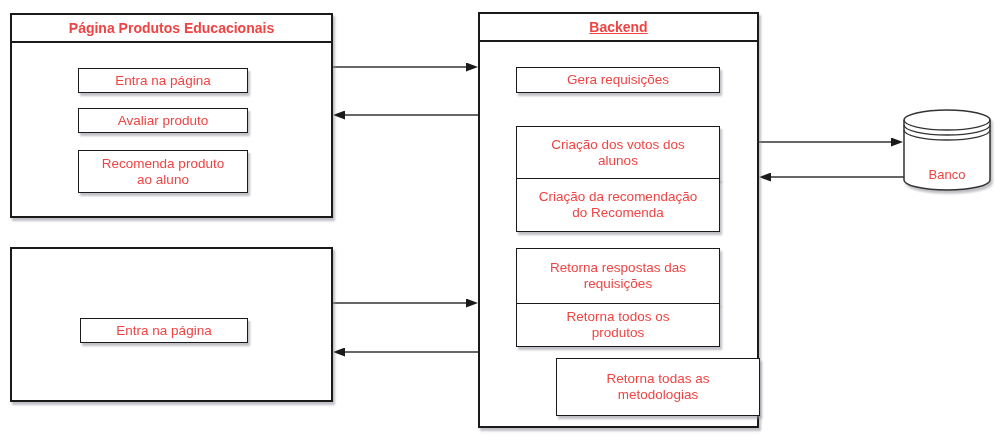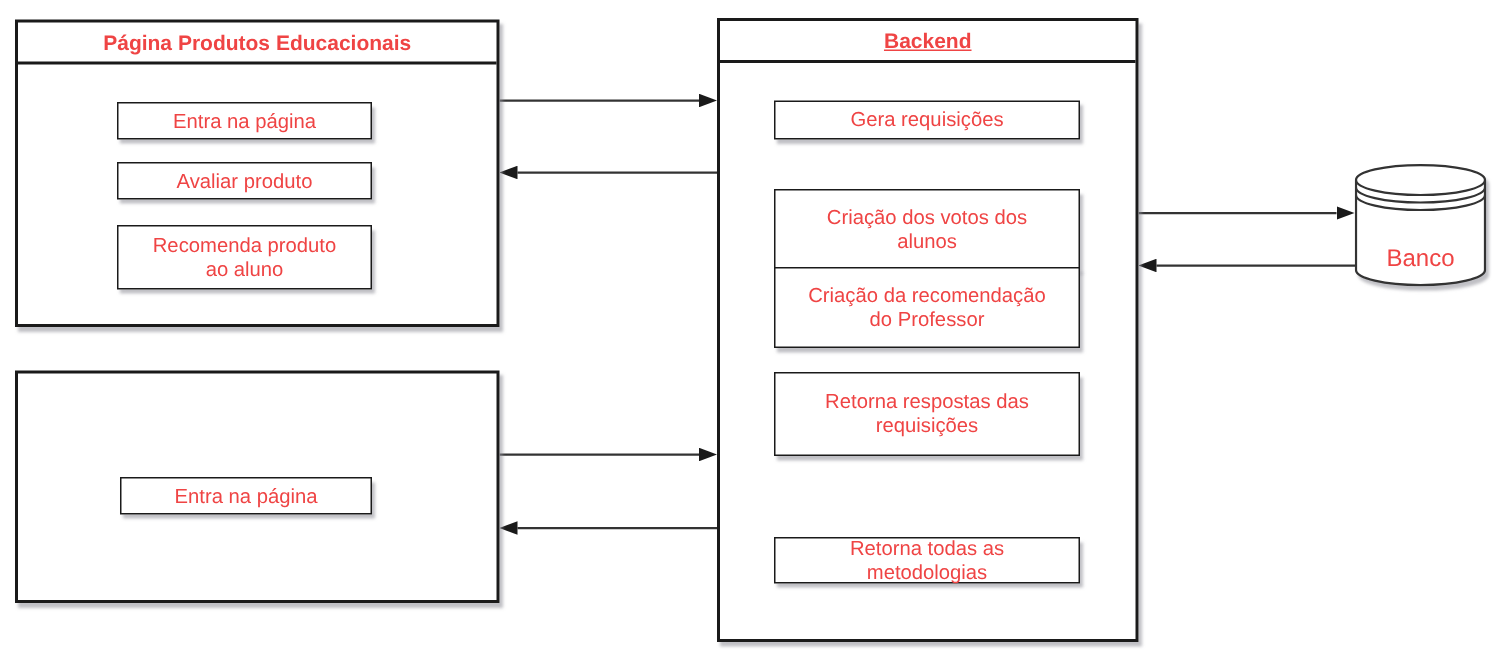--- a/index.html
+++ b/index.html
@@ -59,33 +59,33 @@
 
   .node-metodologia .item { left: 68px; width: 168px; }
   .node-metodologia .i1 { top: 69px; height: 25px; }
 
   .node-backend .item { left: 36px; width: 204px; }
   .node-backend .i1 { top: 53px;  height: 26px; }
   .node-backend .i2 { top: 112px;  height: 54px; }
   .node-backend .i3 { top: 164px; height: 54px; }
   .node-backend .i4 { top: 234px; height: 56px; }
   .node-backend .i5 { top: 289px; height: 44px; }
-  .node-backend .i6 { top: 344px; height: 31px; }
+  .node-backend .i6 { top: 344px; height: 58px; margin-left: 40px; }
 
   .db {
     position: absolute;
     left: 903px; top: 109px;
     width: 88px; height: 82px;
   }
   .db svg { display: block; filter: drop-shadow(2px 3px 1px rgba(140,140,150,0.55)); }
   .db-label {
     position: absolute;
     left: 0; right: 0; bottom: 9px;
     text-align: center;
-    font-size: 16px;
+    font-size: 13px;
   }
 </style>
 </head>
 <body>
 
 <div class="canvas">
 
   <svg class="connectors" viewBox="0 0 995 436" xmlns="http://www.w3.org/2000/svg">
     <defs>
       <marker id="arrowhead" markerUnits="userSpaceOnUse" markerWidth="12" markerHeight="9" refX="0" refY="4.5" orient="auto">
@@ -111,23 +111,25 @@
   <div class="node node-metodologia">
     <div class="item i1">Entra na página</div>
   </div>
 
   <div class="node node-backend">
     <div class="node-title">Backend</div>
     <div class="item i1">Gera requisições</div>
     <div class="item i2">Criação dos votos dos
 alunos</div>
     <div class="item i3">Criação da recomendação
-do Professor</div>
+do Recomenda</div>
     <div class="item i4">Retorna respostas das
 requisições</div>
+    <div class="item i5">Retorna todos os
+produtos</div>
     <div class="item i6">Retorna todas as
 metodologias</div>
   </div>
 
   <div class="db">
     <svg width="88" height="82" viewBox="0 0 88 82" xmlns="http://www.w3.org/2000/svg">
       <path d="M1,11 A43,10 0 0 1 87,11 L87,71 A43,10 0 0 1 1,71 Z" fill="#ffffff" stroke="#333" stroke-width="1.5"></path>
       <path d="M1,11 A43,10 0 0 0 87,11" fill="none" stroke="#333" stroke-width="1.4"></path>
       <path d="M1,16 A43,10 0 0 0 87,16" fill="none" stroke="#333" stroke-width="1.4"></path>
       <path d="M1,21 A43,10 0 0 0 87,21" fill="none" stroke="#333" stroke-width="1.4"></path>

